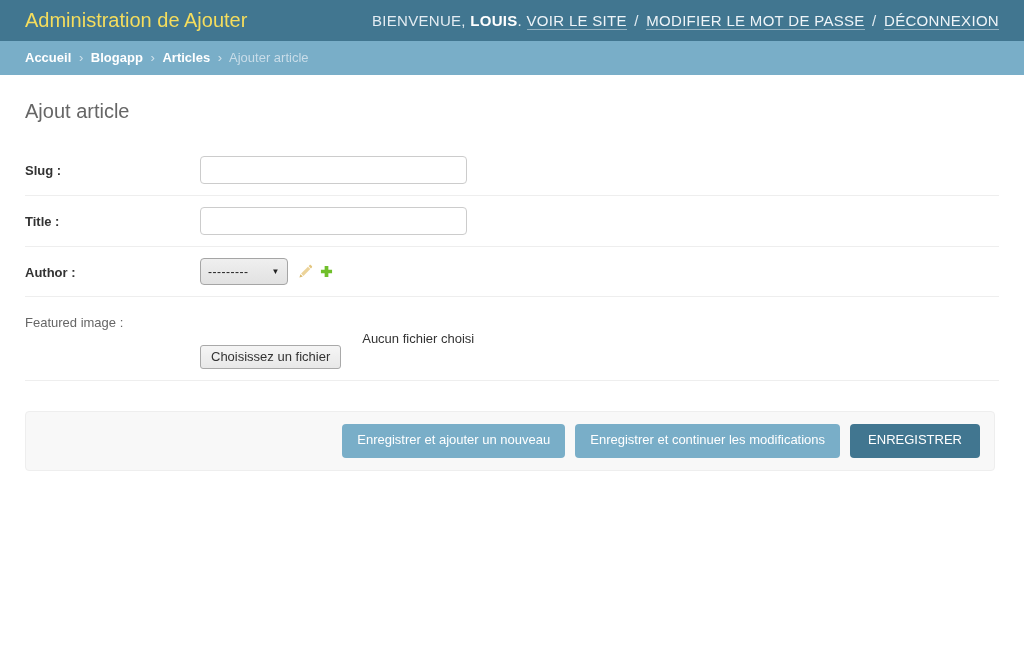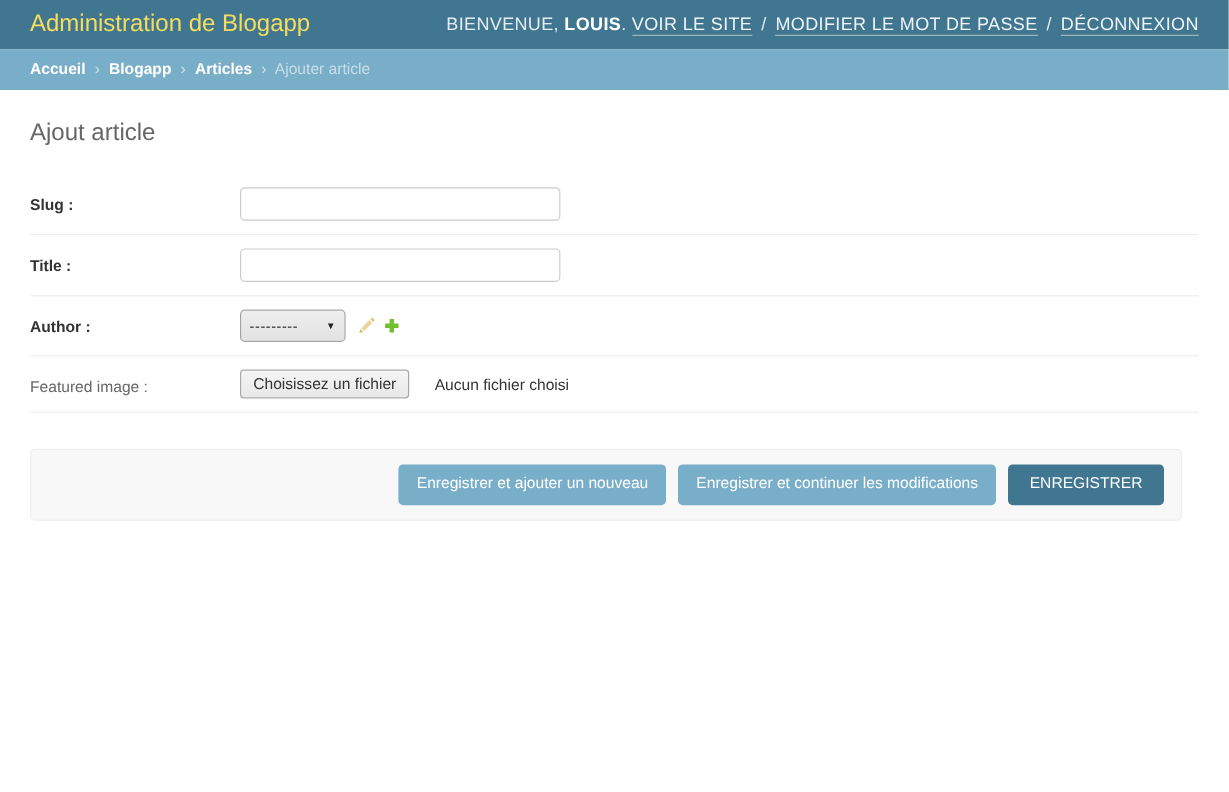--- a/index.html
+++ b/index.html
@@ -141,26 +141,27 @@
   
   .file-btn {
     display: inline-block;
     background: linear-gradient(#f5f5f5, #e8e8e8);
     border: 1px solid #a9a9a9;
     border-radius: 3px;
     padding: 3px 10px 4px 10px;
     font-size: 13px;
     color: #333;
     cursor: pointer;
+    margin-top: 37px;
   }
   .file-status { margin-left: 21px; color: #333; }
 
   
   .submit-row {
-    margin: 30px 14px 14px 0;
+    margin: 30px 4px 14px 0;
     background: #f8f8f8;
     border: 1px solid #eee;
     border-radius: 4px;
     padding: 12px 14px;
     display: flex;
     justify-content: flex-end;
     align-items: center;
     gap: 10px;
   }
   .btn {
@@ -178,21 +179,21 @@
     background: #417690;
     padding: 9px 18px 10px 18px;
   }
 </style>
 </head>
 <body>
 
 <div>
 
   <div id="header">
-    <a id="site-name">Administration de Blogapp</a>
+    <a id="site-name">Administration de Ajouter</a>
     <div id="user-tools">
       <span>BIENVENUE,</span>
       <span class="username">LOUIS</span><span>.</span>
       <a>VOIR LE SITE</a>
       <span class="sep">/</span>
       <a>MODIFIER LE MOT DE PASSE</a>
       <span class="sep">/</span>
       <a>DÉCONNEXION</a>
     </div>
   </div>

